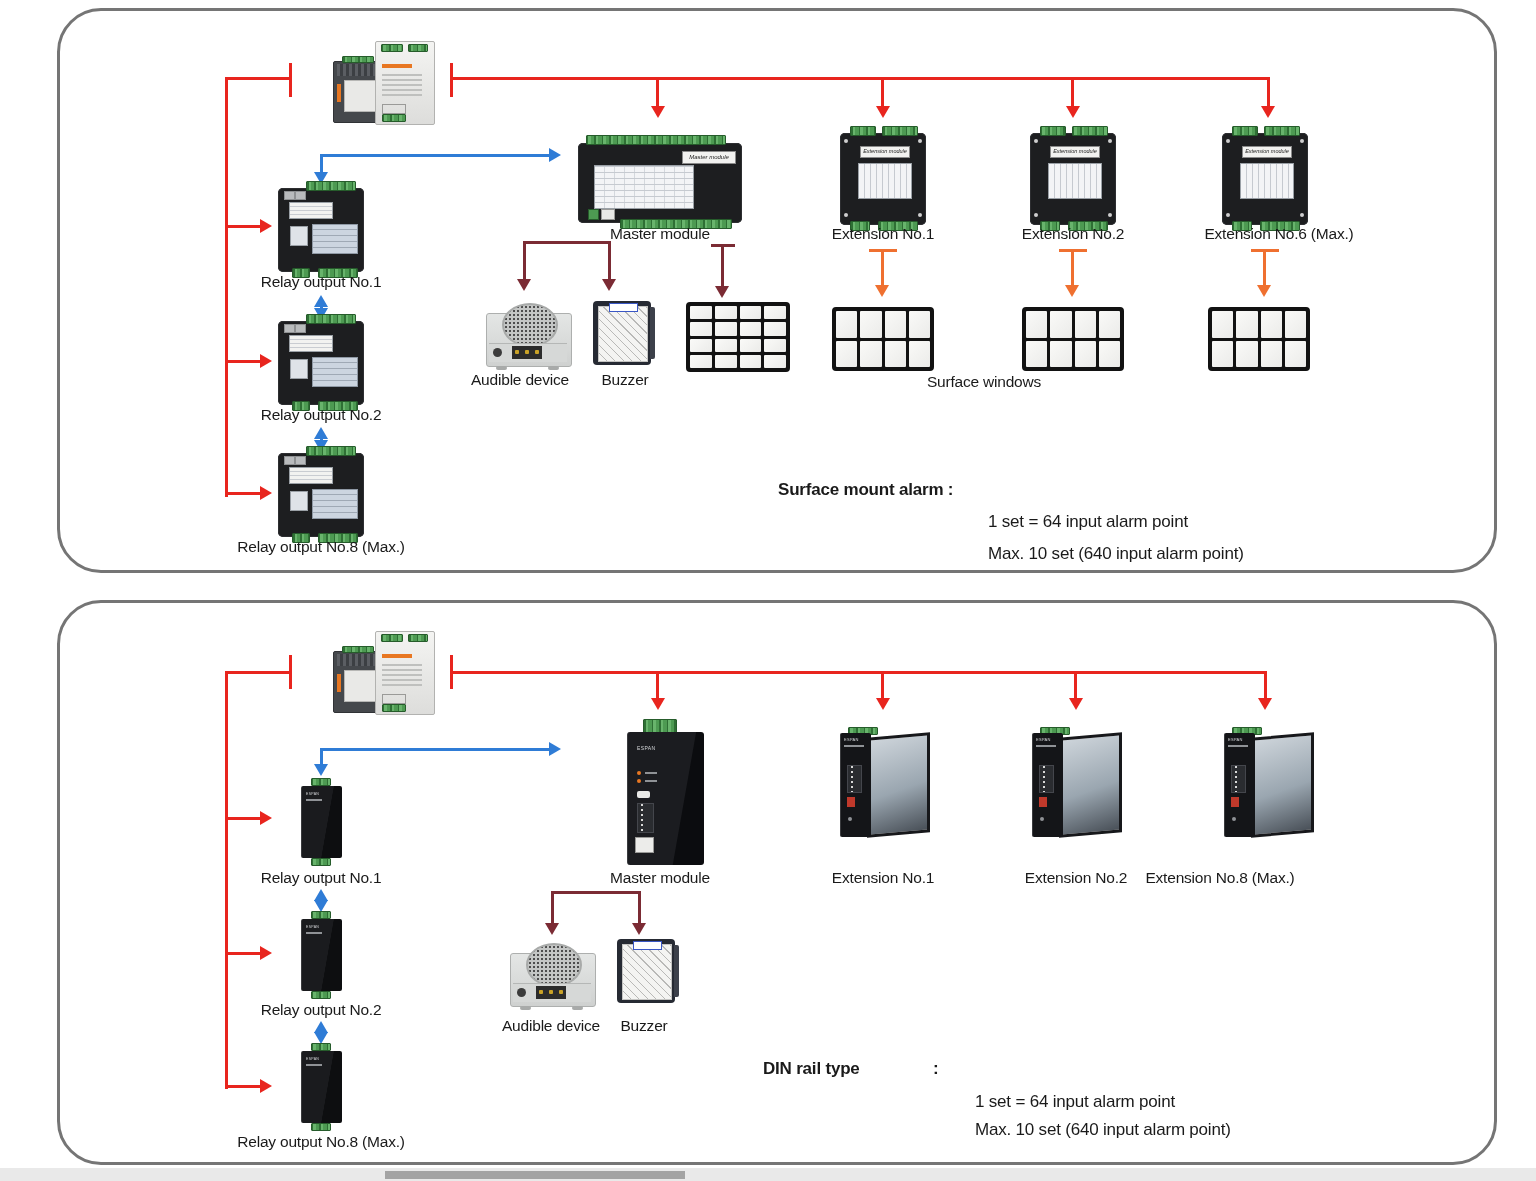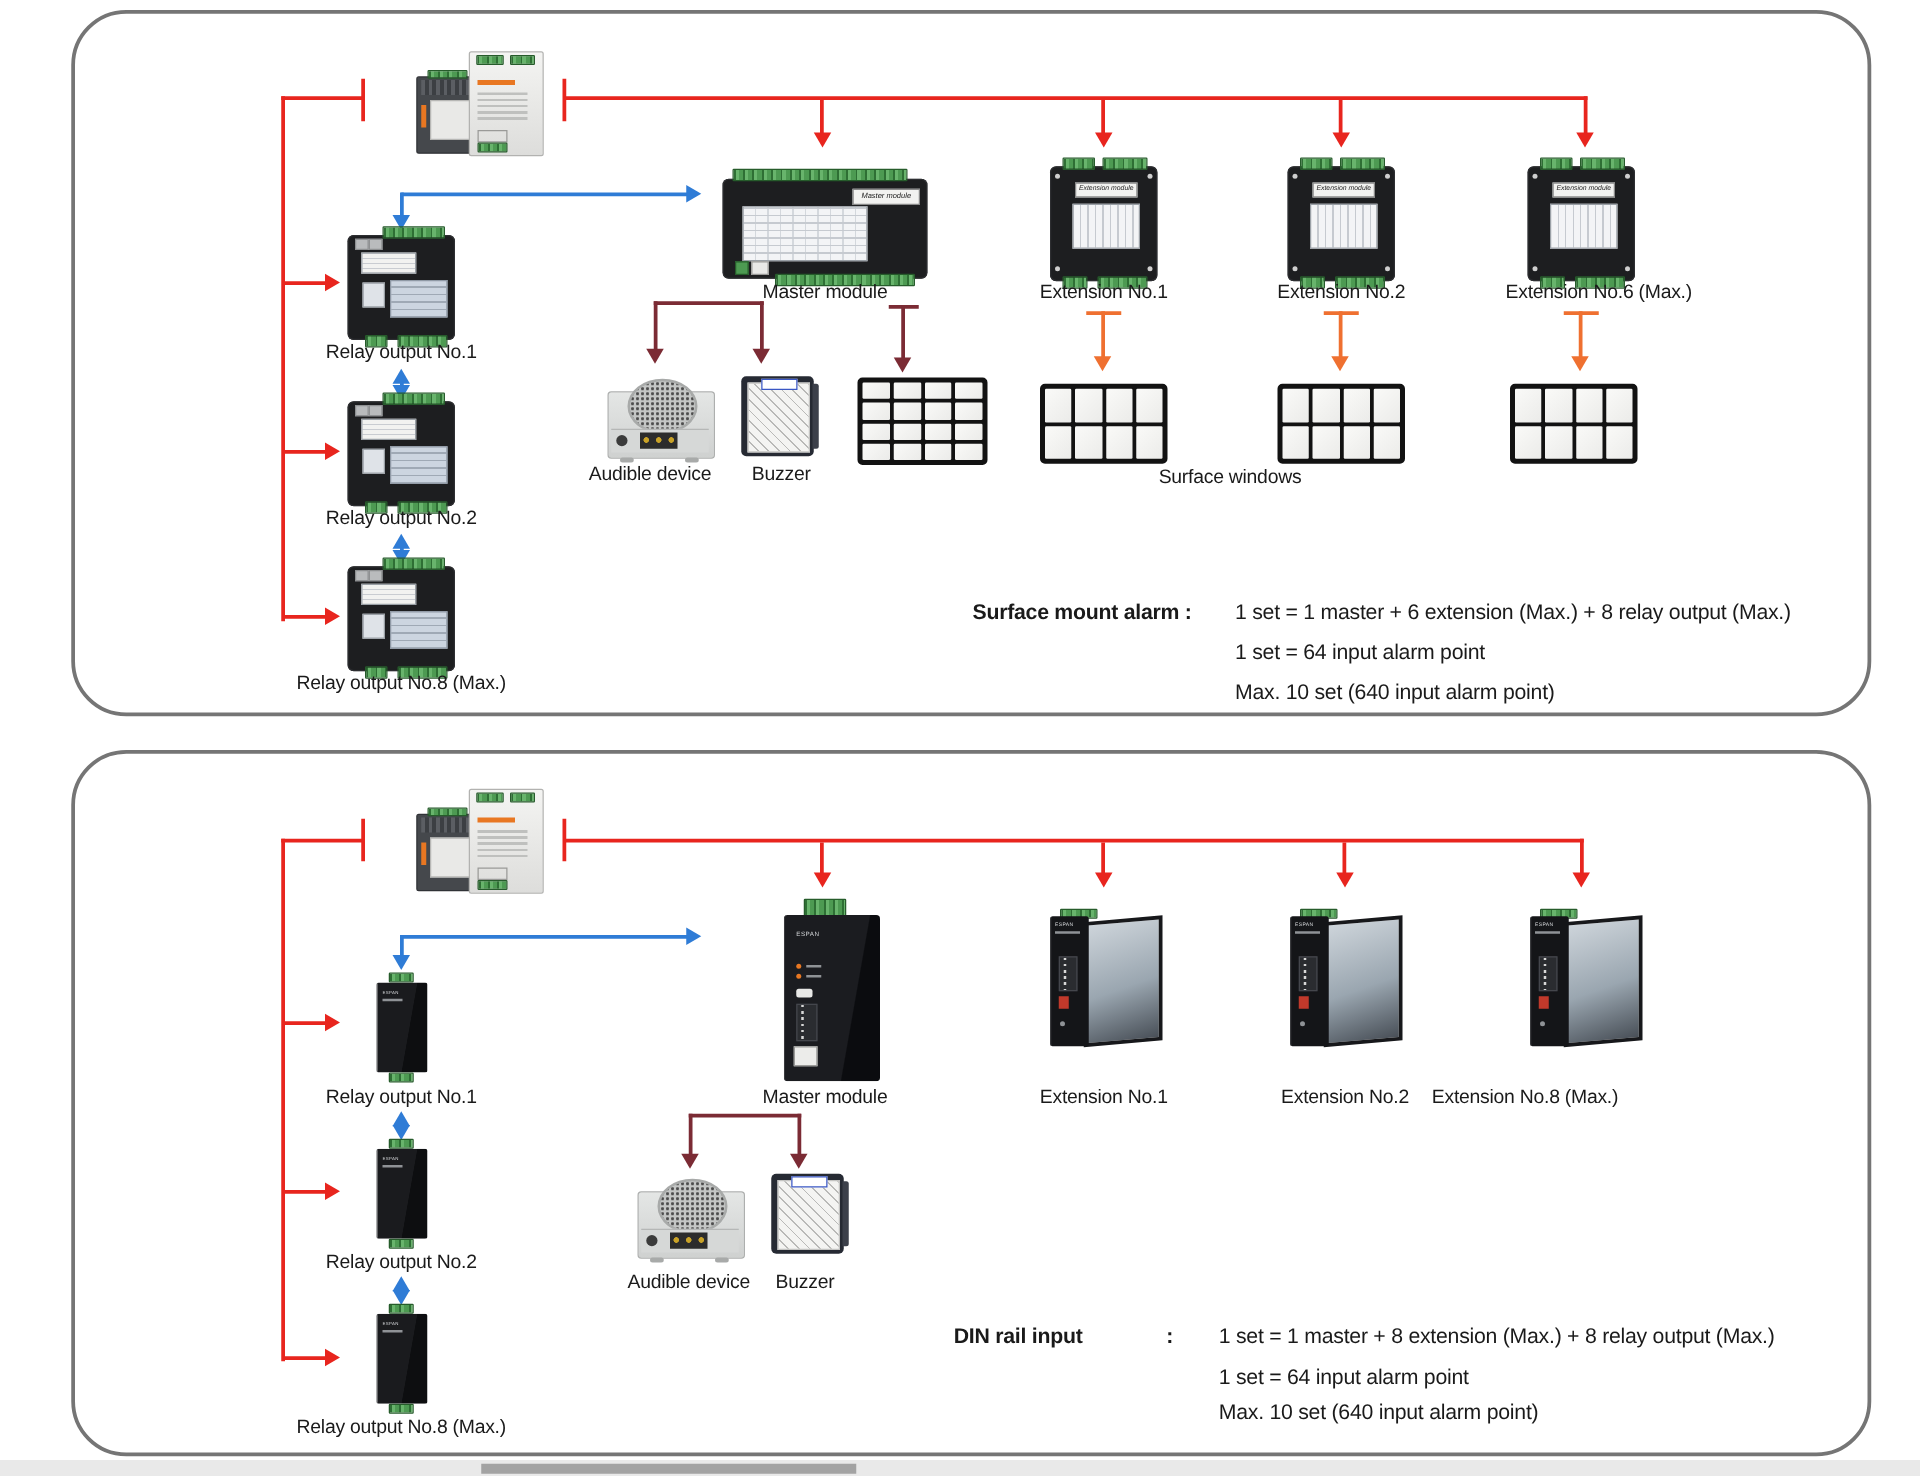--- a/index.html
+++ b/index.html
@@ -351,21 +351,20 @@
         <div class="cell"></div>
         <div class="cell"></div>
       <div class="cell"></div>
         <div class="cell"></div>
         <div class="cell"></div>
         <div class="cell"></div>
     </div>
     <div class="lbl" style="left:924px;top:362px;">Surface windows</div>
 
     <div class="spec bold" style="left:718px;top:469px;">Surface mount alarm :</div>
-    <div class="spec" style="left:928px;top:469px;">1 set = 1 master + 6 extension (Max.) + 8 relay output (Max.)</div>
     <div class="spec" style="left:928px;top:501px;">1 set = 64 input alarm point</div>
     <div class="spec" style="left:928px;top:533px;">Max. 10 set (640 input alarm point)</div>
   </div>
 
   <div class="panel" style="top:600px;">
 
     <div class="dev psu" style="left:273px;top:28px;">
       <div class="pa">
         <div class="fins"></div>
         <div class="term" style="left:8px;top:-6px;width:32px;height:7px;"></div>
@@ -510,23 +509,22 @@
     <div class="lbl" style="left:491px;top:414px;">Audible device</div>
 
     <div class="dev buzzer" style="left:557px;top:336px;">
       <div class="frame"></div>
       <div class="sidetab"></div>
       <div class="face"></div>
       <div class="blabel"></div>
     </div>
     <div class="lbl" style="left:584px;top:414px;">Buzzer</div>
 
-    <div class="spec bold" style="left:703px;top:456px;">DIN rail input</div>
+    <div class="spec bold" style="left:703px;top:456px;">DIN rail type</div>
     <div class="spec bold" style="left:873px;top:456px;">:</div>
-    <div class="spec" style="left:915px;top:456px;">1 set = 1 master + 8 extension (Max.) + 8 relay output (Max.)</div>
     <div class="spec" style="left:915px;top:489px;">1 set = 64 input alarm point</div>
     <div class="spec" style="left:915px;top:517px;">Max. 10 set (640 input alarm point)</div>
   </div>
 
   <div class="fstrip">
     <div class="dark"></div>
   </div>
 </div>
 
 </body></html>

